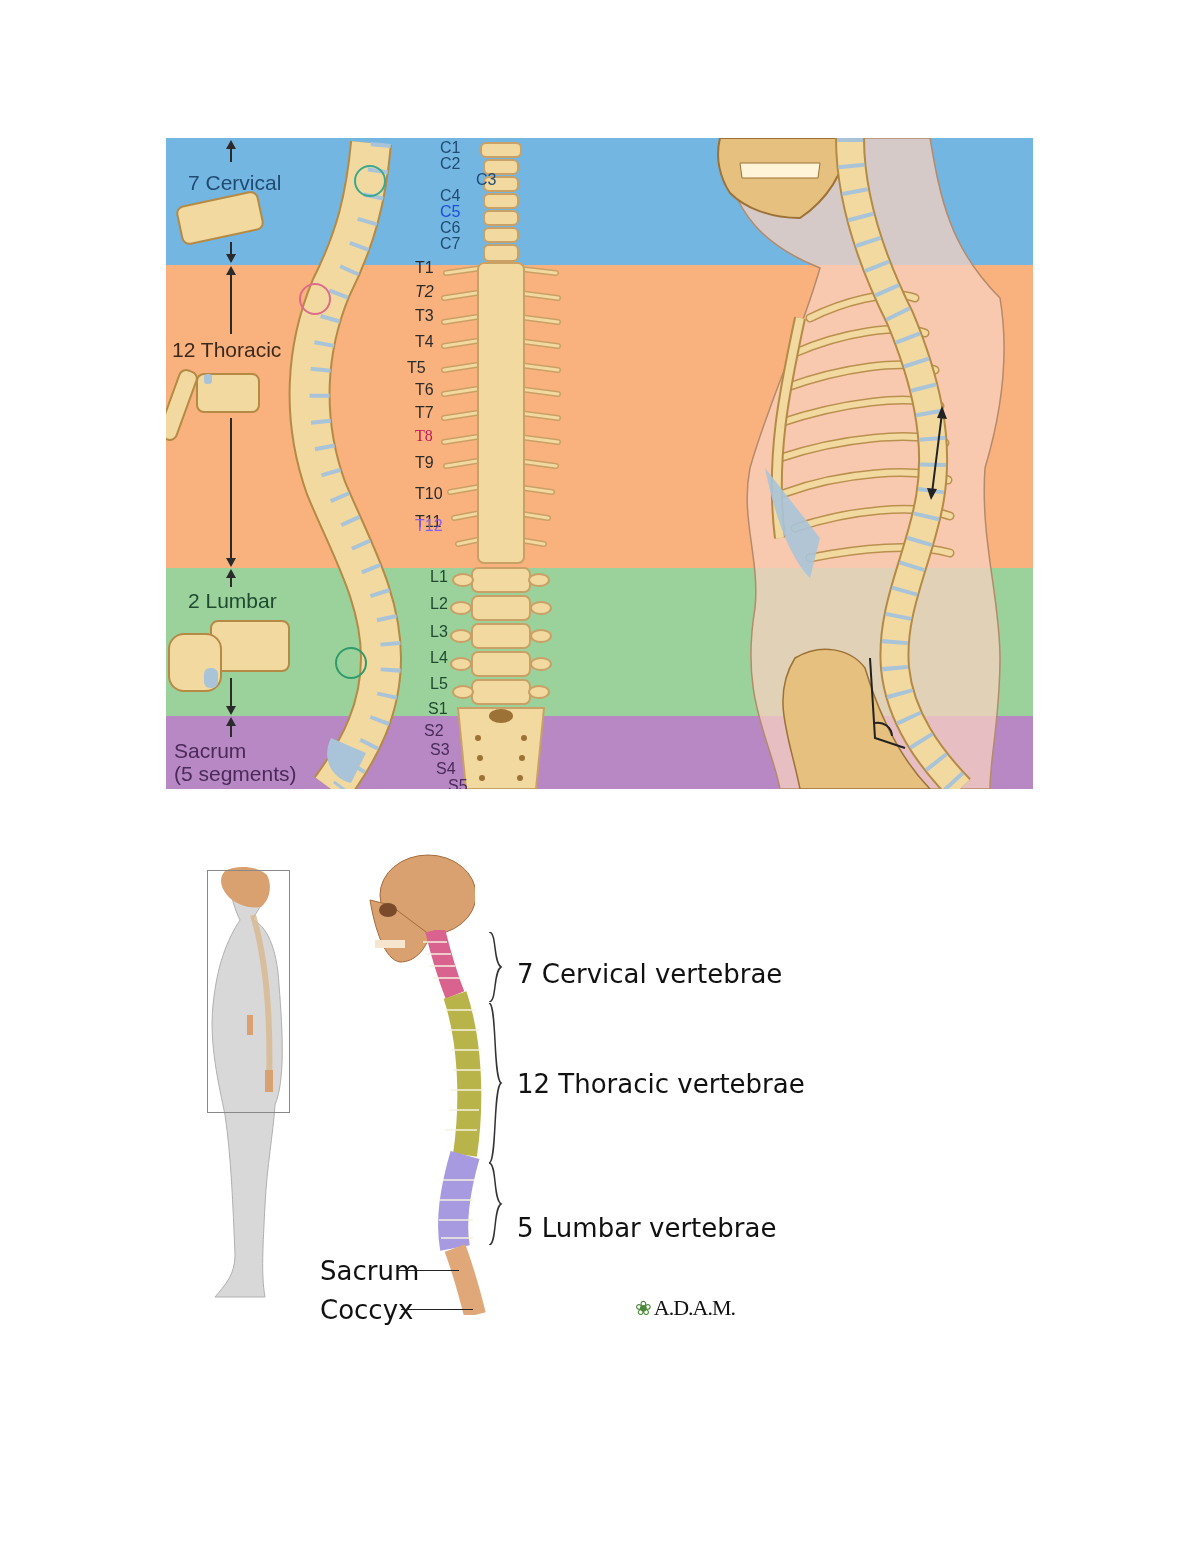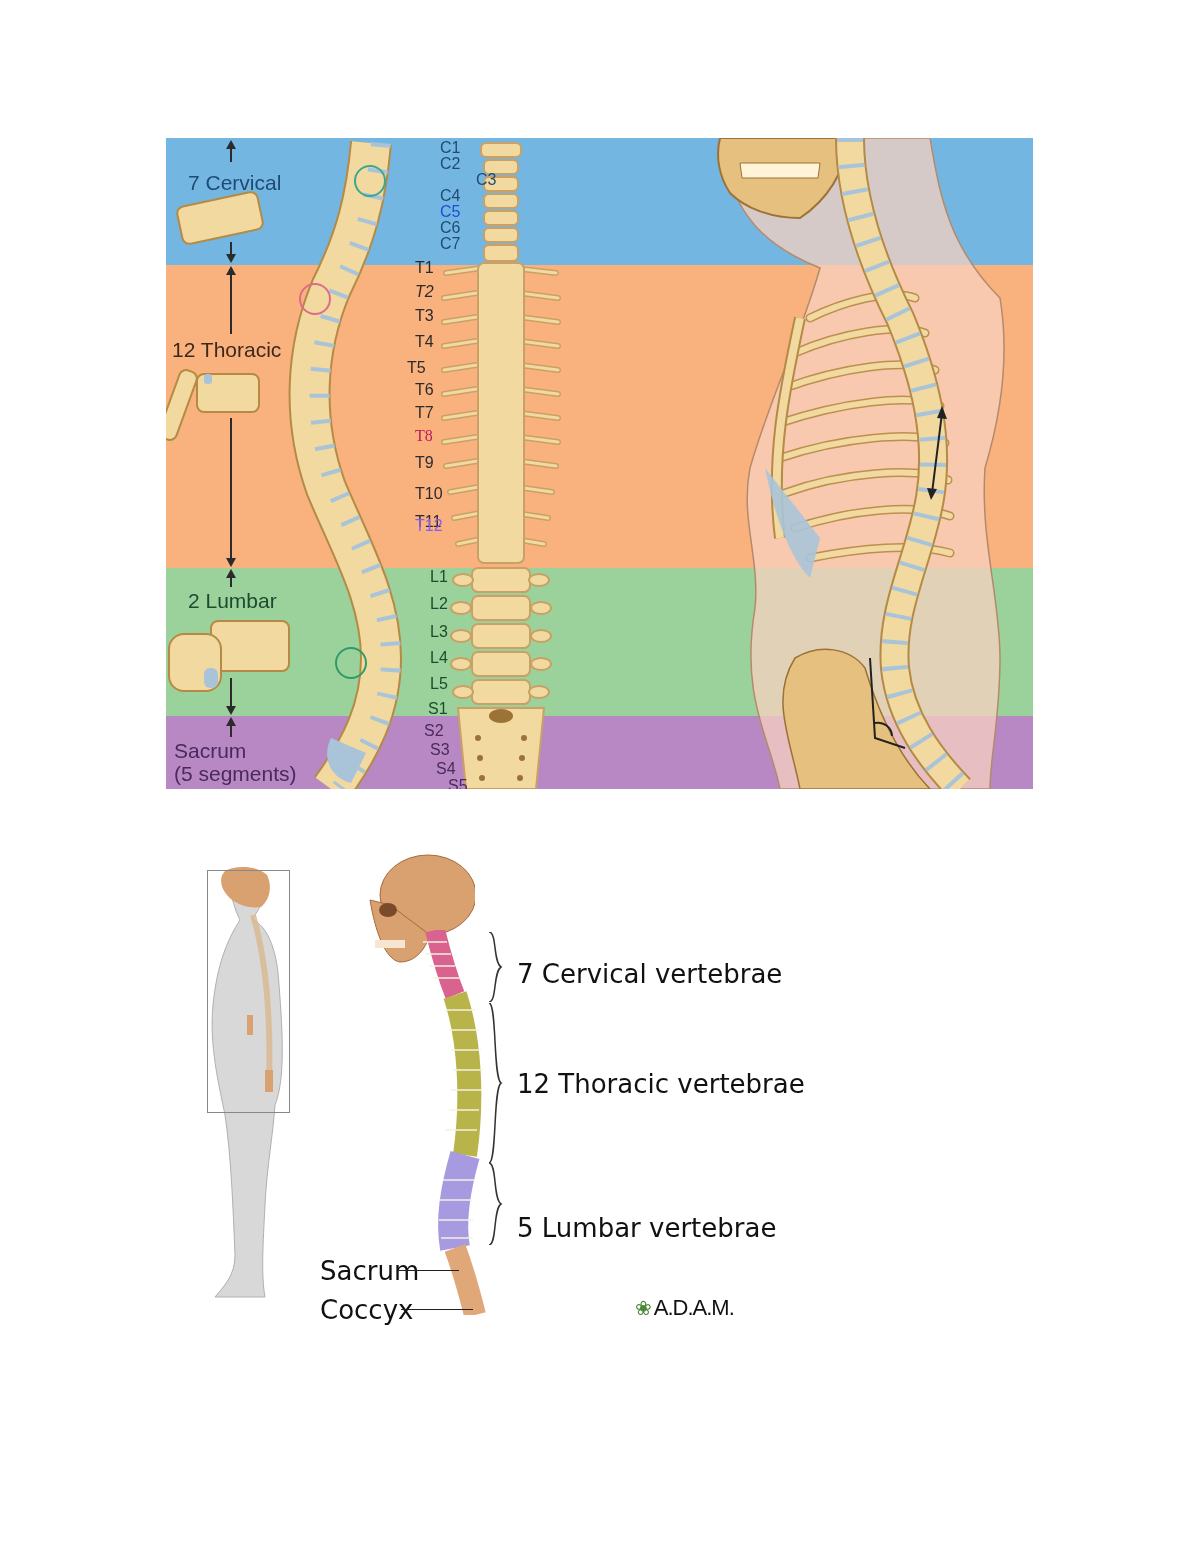--- a/index.html
+++ b/index.html
@@ -289,15 +289,15 @@
   <div class="bottom-label" style="left:322px; top:224px;">12 Thoracic vertebrae</div>
   <div class="bottom-label" style="left:322px; top:340px;margin-top:28px;">5 Lumbar vertebrae</div>
 
   <div class="bottom-label" style="left:125px; top:411px;">Sacrum</div>
   <div class="leader" style="left:204px; top:425px; width:60px;"></div>
   <div class="bottom-label" style="left:125px; top:450px;">Coccyx</div>
   <div class="leader" style="left:206px; top:464px; width:72px;"></div>
 
   <div style="position:absolute; left:440px; top:450px; display:flex; align-items:center;">
     <span style="color:#4c8a3a; font-size:20px; margin-right:2px;">❀</span>
-    <span style="font-family:Liberation Sans, sans-serif; font-size:22px; color:#111; letter-spacing:-1px;">A.D.A.M.</span>
+    <span style="font-family:Liberation Serif, serif; font-size:22px; color:#111; letter-spacing:-1px;">A.D.A.M.</span>
   </div>
 </div>
 
 </body></html>

